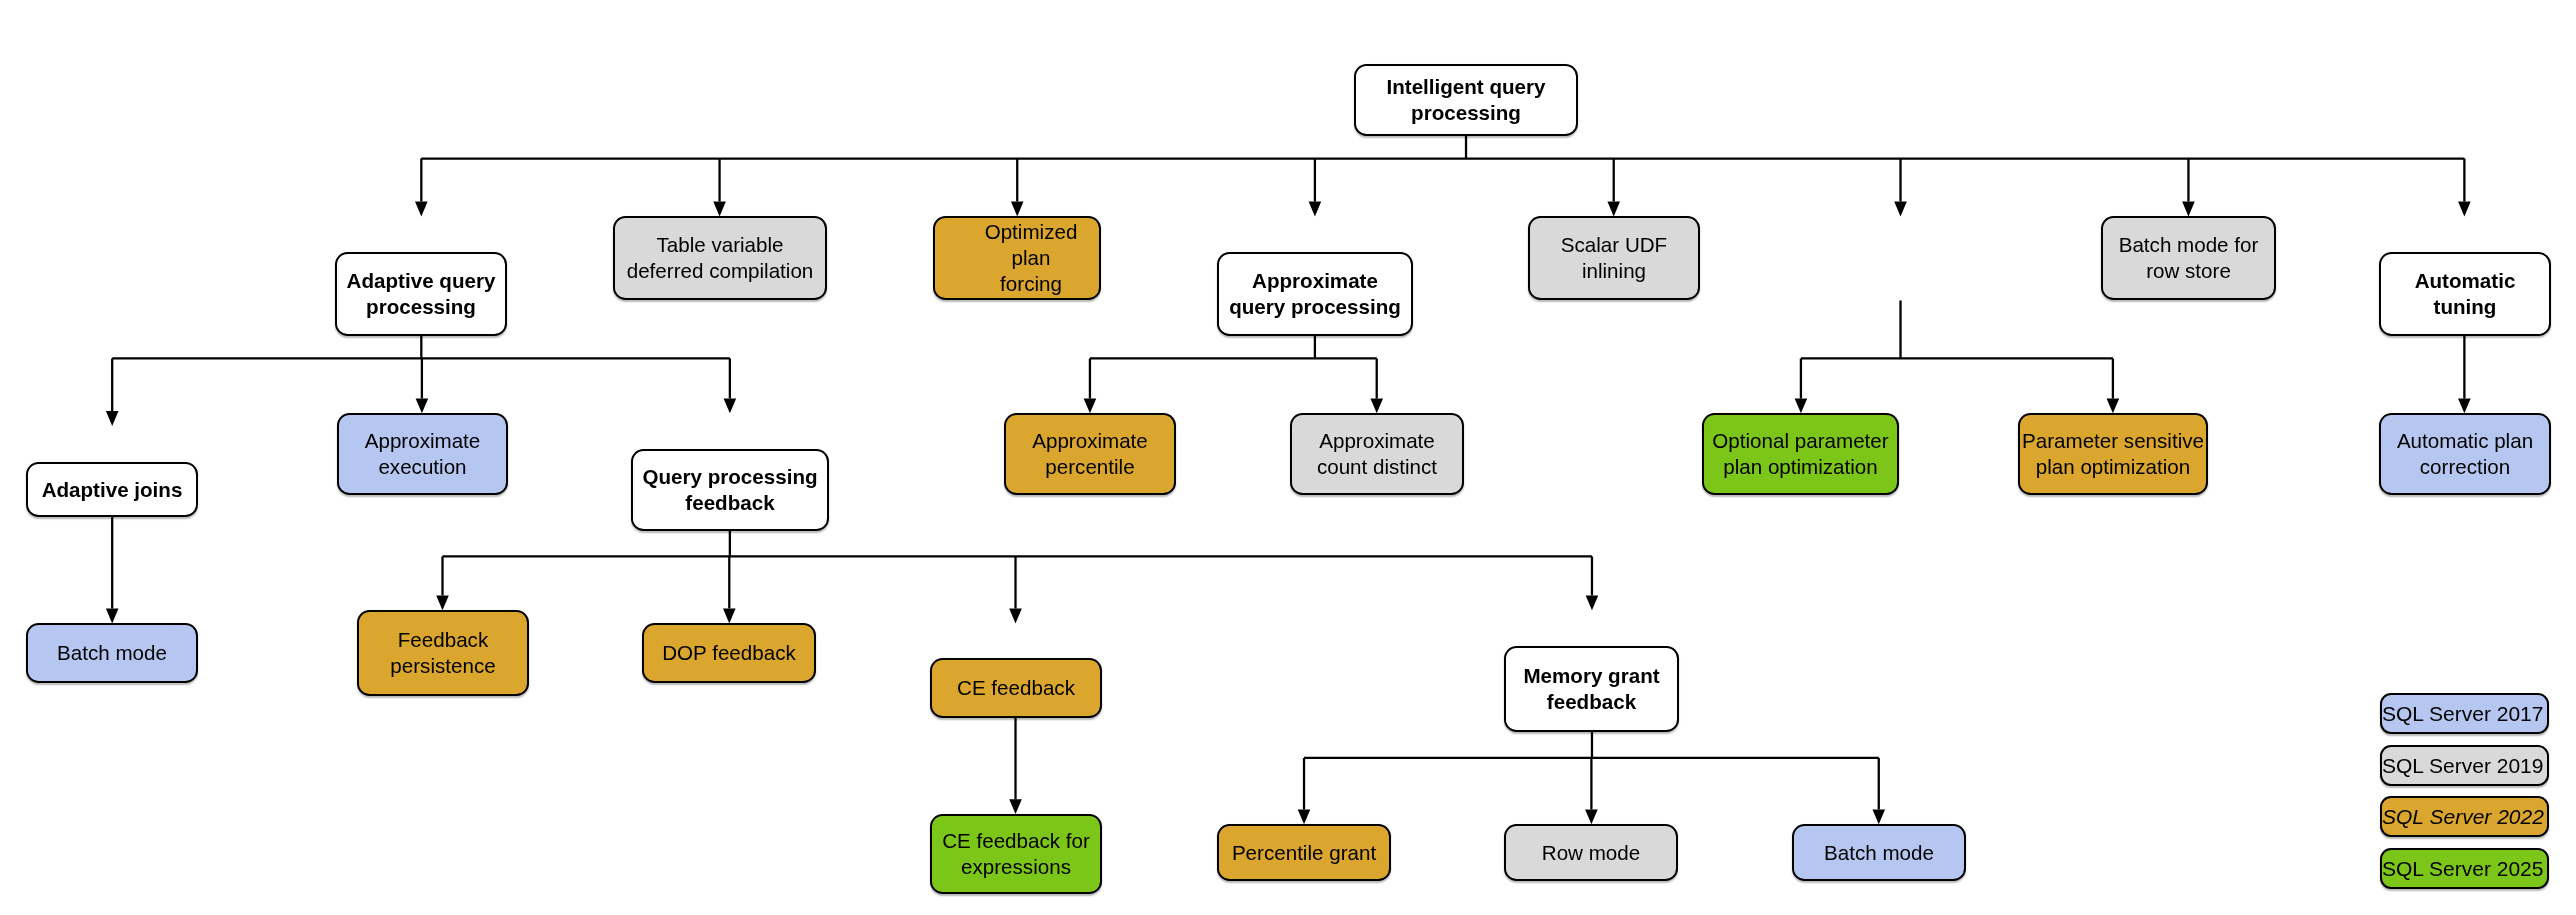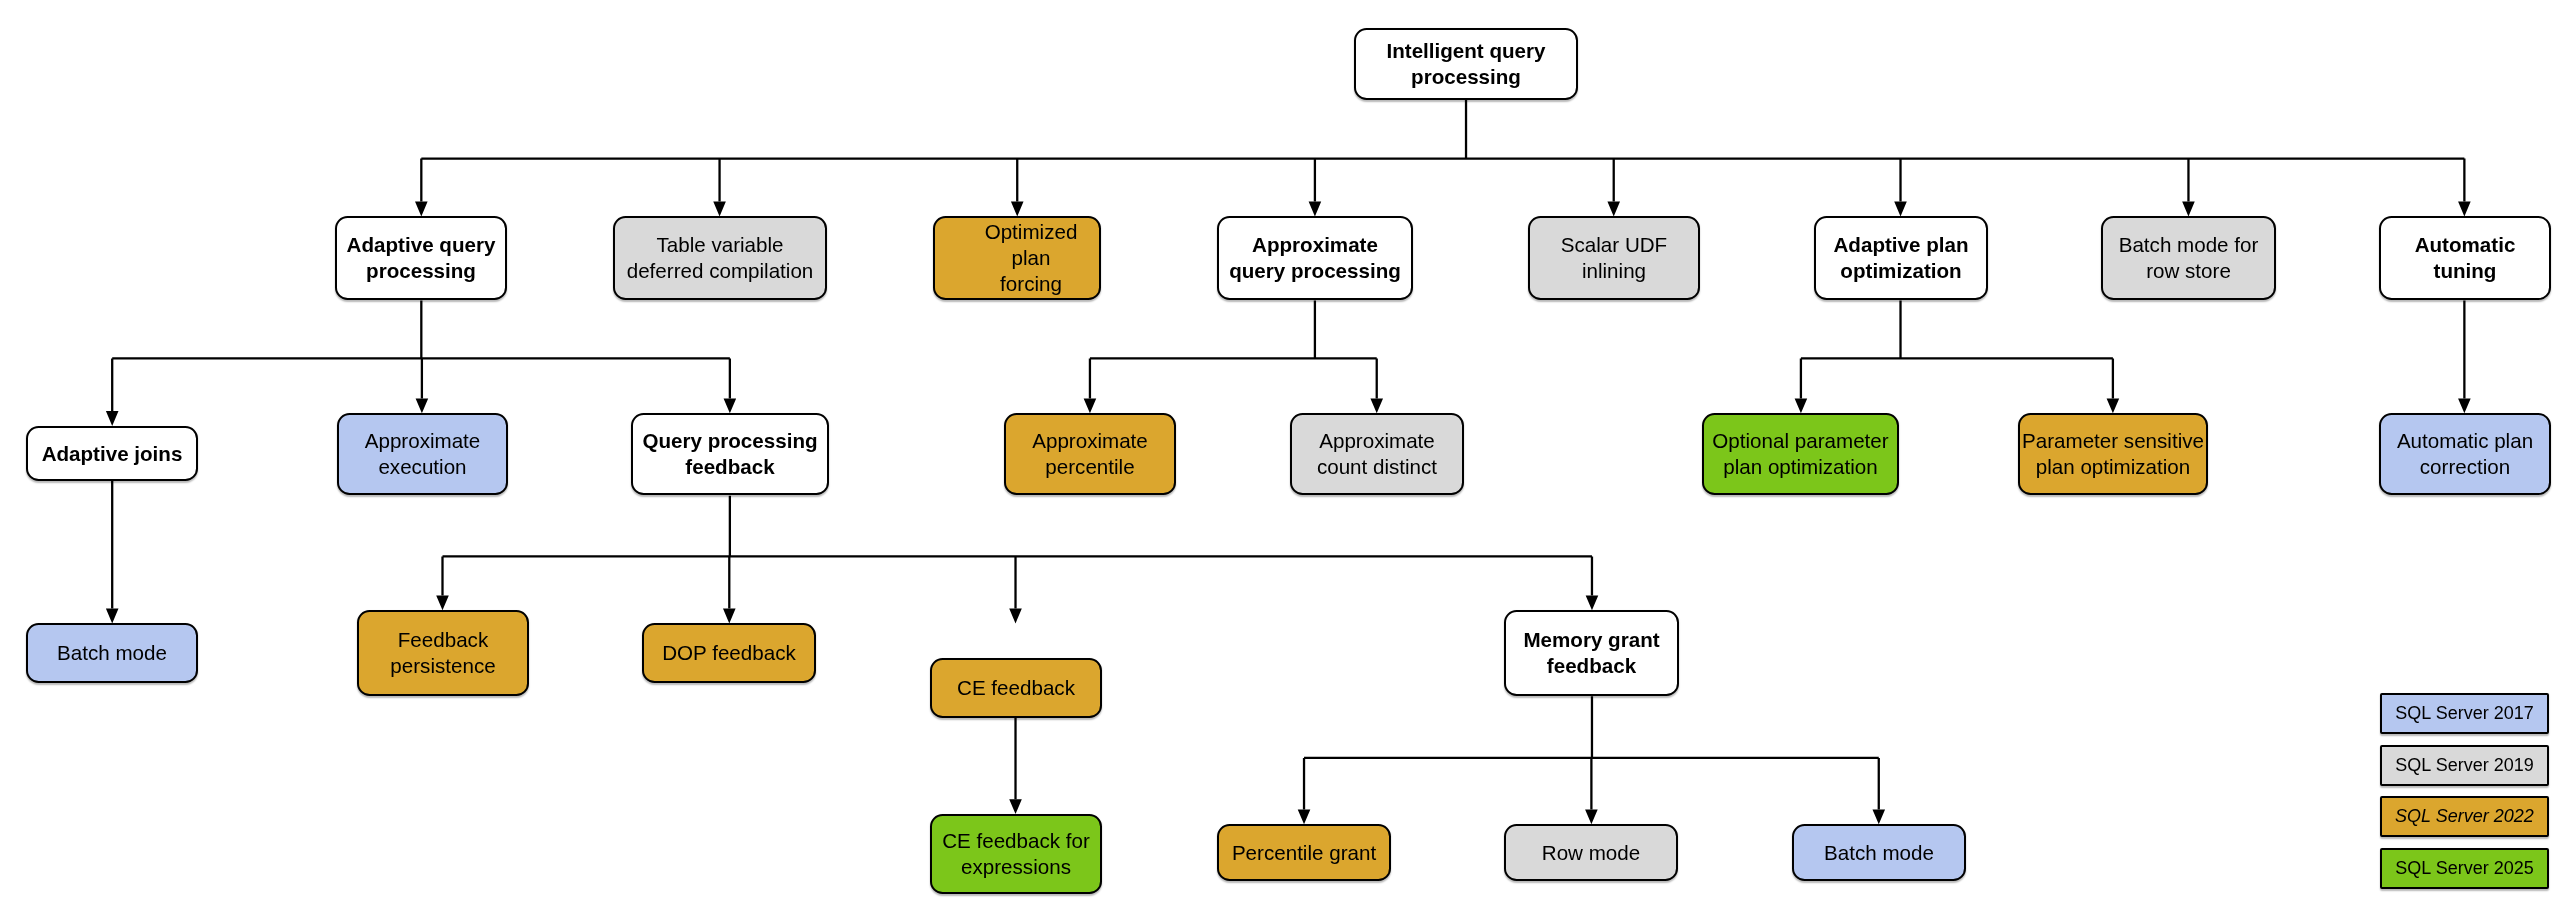--- a/index.html
+++ b/index.html
@@ -21,30 +21,29 @@
     align-items: center;
     justify-content: center;
     text-align: center;
     font-size: 20.6px;
     line-height: 26px;
     color: #000000;
     white-space: pre-line;
     background: #ffffff;
     box-shadow: 0 1.7px 1.7px rgba(0,0,0,0.28);
   }
-  .cat { font-weight: 700; }
+  .cat { font-weight: 700; margin-top: 36px; }
   .legend-item {
     position: absolute;
     box-sizing: border-box;
     border: 2.3px solid #000000;
-    border-radius: 2px;
+    border-radius: 11px;
     display: flex;
     align-items: center;
-    justify-content: center;
-    font-size: 18px;
+    font-size: 21px;
     color: #000000;
     box-shadow: 0 1.7px 1.7px rgba(0,0,0,0.28);
   }
 </style>
 <title>Intelligent query processing</title></head>
 <body>
 
 <div class="canvas">
 
   <svg class="edges" width="2576" height="916" viewBox="0 0 4500 1600">
@@ -88,24 +87,20 @@
     <span>Optimized plan
 forcing</span>
   </div>
   <div class="node cat" style="left: 1217px; top: 216px; width: 196px; height: 84px; background: rgb(255, 255, 255);">
     <span>Approximate
 query processing</span>
   </div>
   <div class="node" style="left: 1528px; top: 216px; width: 172px; height: 84px; background: rgb(217, 217, 217);">
     <span>Scalar UDF
 inlining</span>
-  </div>
-  <div class="node cat" style="left: 1814px; top: 216px; width: 174px; height: 84px; background: rgb(255, 255, 255);">
-    <span>Adaptive plan
-optimization</span>
   </div>
   <div class="node" style="left: 2101px; top: 216px; width: 175px; height: 84px; background: rgb(217, 217, 217);">
     <span>Batch mode for
 row store</span>
   </div>
   <div class="node cat" style="left: 2379px; top: 216px; width: 172px; height: 84px; background: rgb(255, 255, 255);">
     <span>Automatic
 tuning</span>
   </div>
 

